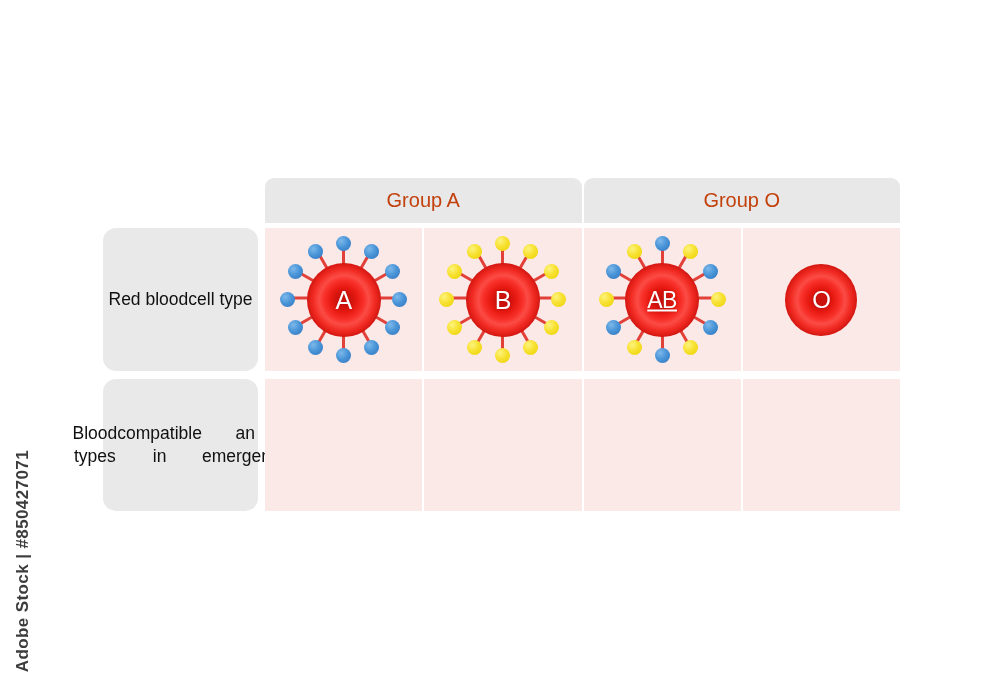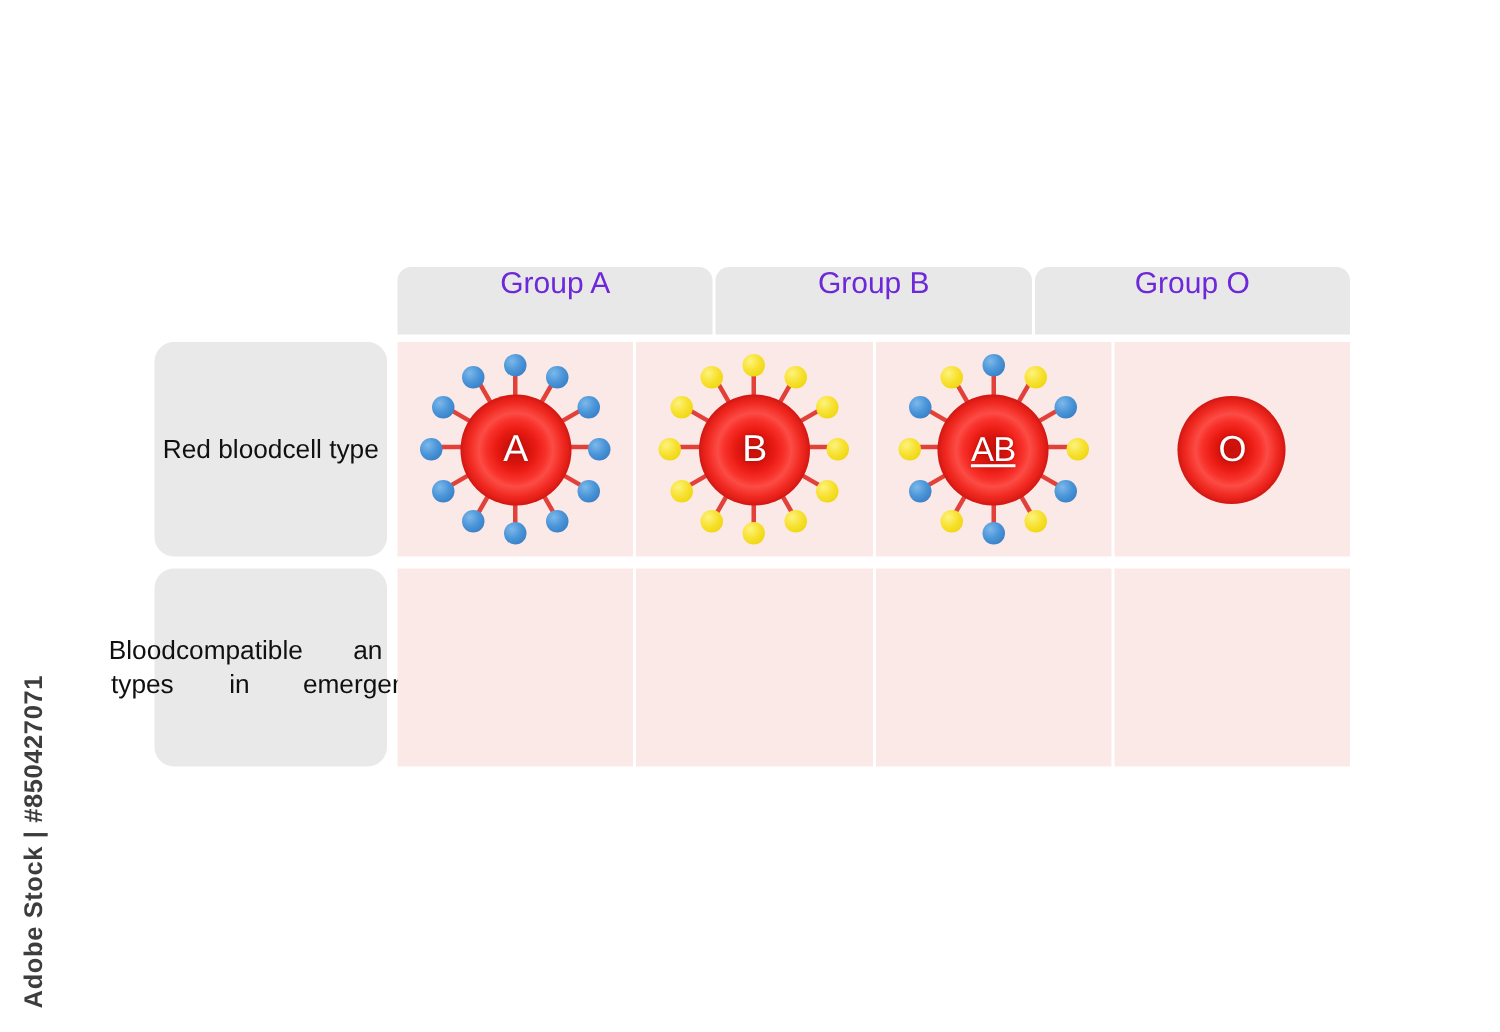--- a/index.html
+++ b/index.html
@@ -47,24 +47,24 @@
     width: 635px;
     height: 45px;
     display: flex;
     gap: 2px;
   }
   .header-cell {
     flex: 1 1 0;
     background: #e9e8e8;
     border-radius: 9px 9px 0 0;
     display: flex;
-    align-items: flex-start;
+    align-items: center;
     justify-content: center;
     font-size: 20px;
-    color: #6d28d9;
+    color: #c2410c;
     font-family: "Liberation Sans", sans-serif;
   }
 
   
   .body-row {
     position: absolute;
     left: 0;
     display: flex;
     width: 797px;
   }
@@ -194,23 +194,20 @@
 
 <div id="watermark">Adobe Stock | #850427071</div>
 
 <div id="table">
 
   <div class="header-row">
     <div class="header-cell">
       <span>Group A</span>
     </div>
     <div class="header-cell">
-      <span>Group B</span>
-    </div>
-    <div class="header-cell">
       <span>Group O</span>
     </div>
   </div>
 
   <div class="body-row row-1">
     <div class="row-label">
         <span style="display:block">Red blood</span>
         <span style="display:block">cell type</span>
       </div>
     <div class="cells">

